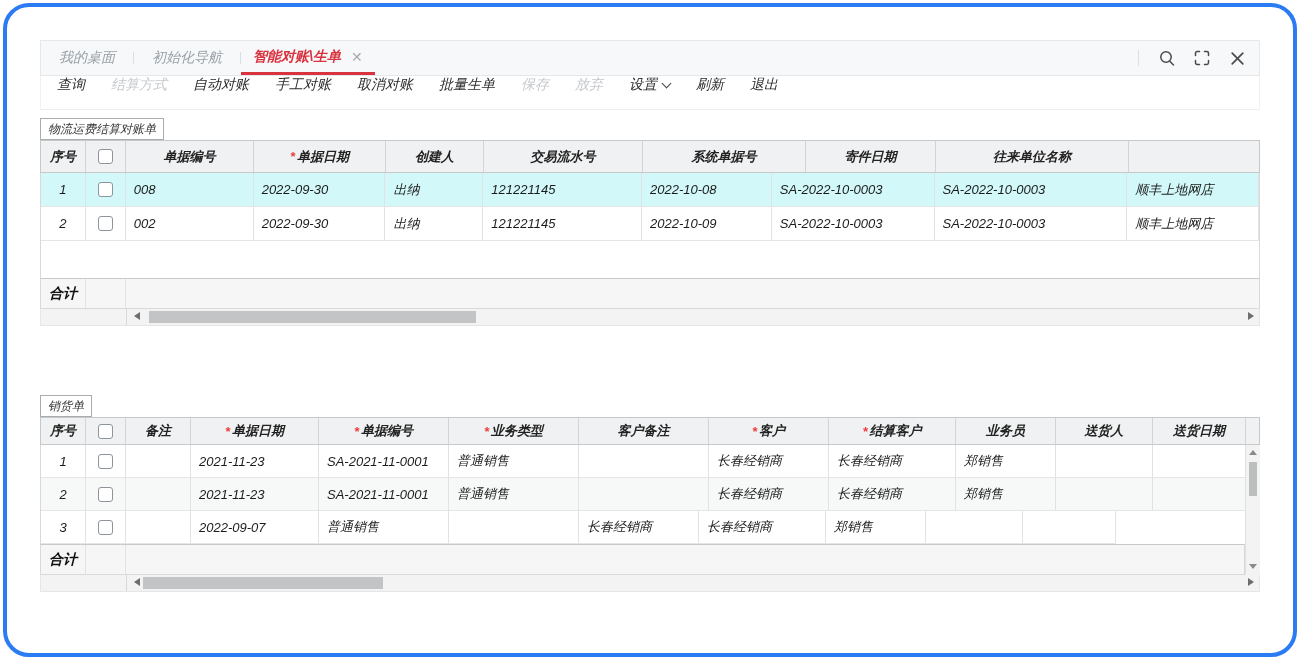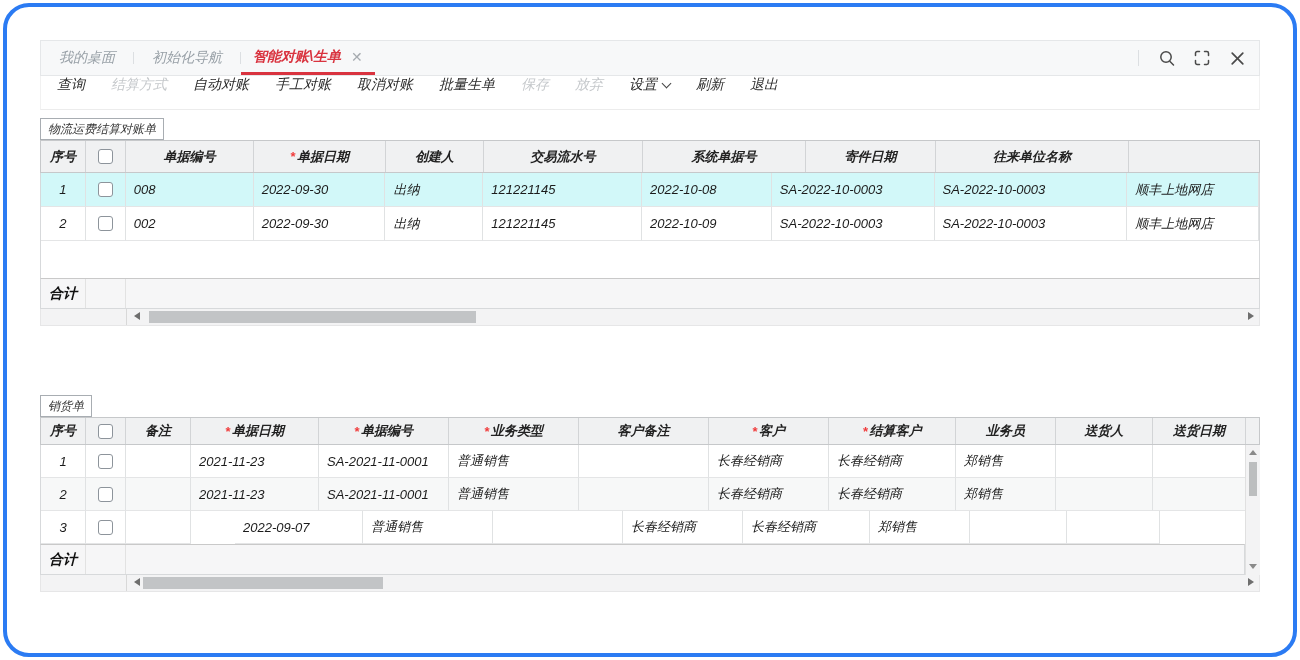--- a/index.html
+++ b/index.html
@@ -294,21 +294,21 @@
           <div class="td" style="width: 100px;">郑销售</div>
           <div class="td" style="width: 97px;"></div>
           <div class="td" style="width: 93px;"></div>
         </div>
         <div class="tr">
           <div class="td c-center" style="width: 45px;">3</div>
           <div class="td c-center" style="width: 40px;">
             <span class="checkbox"></span>
           </div>
           <div class="td" style="width: 65px;"></div>
-          <div class="td" style="width: 128px; margin-left: 44px;">2022-09-07</div>
+          <div class="td" style="width: 128px;">2022-09-07</div>
           <div class="td" style="width: 130px;">普通销售</div>
           <div class="td" style="width: 130px;"></div>
           <div class="td" style="width: 120px;">长春经销商</div>
           <div class="td" style="width: 127px;">长春经销商</div>
           <div class="td" style="width: 100px;">郑销售</div>
           <div class="td" style="width: 97px;"></div>
           <div class="td" style="width: 93px;"></div>
         </div>
       </div>
     <div class="total-row" style="width:1205px">

